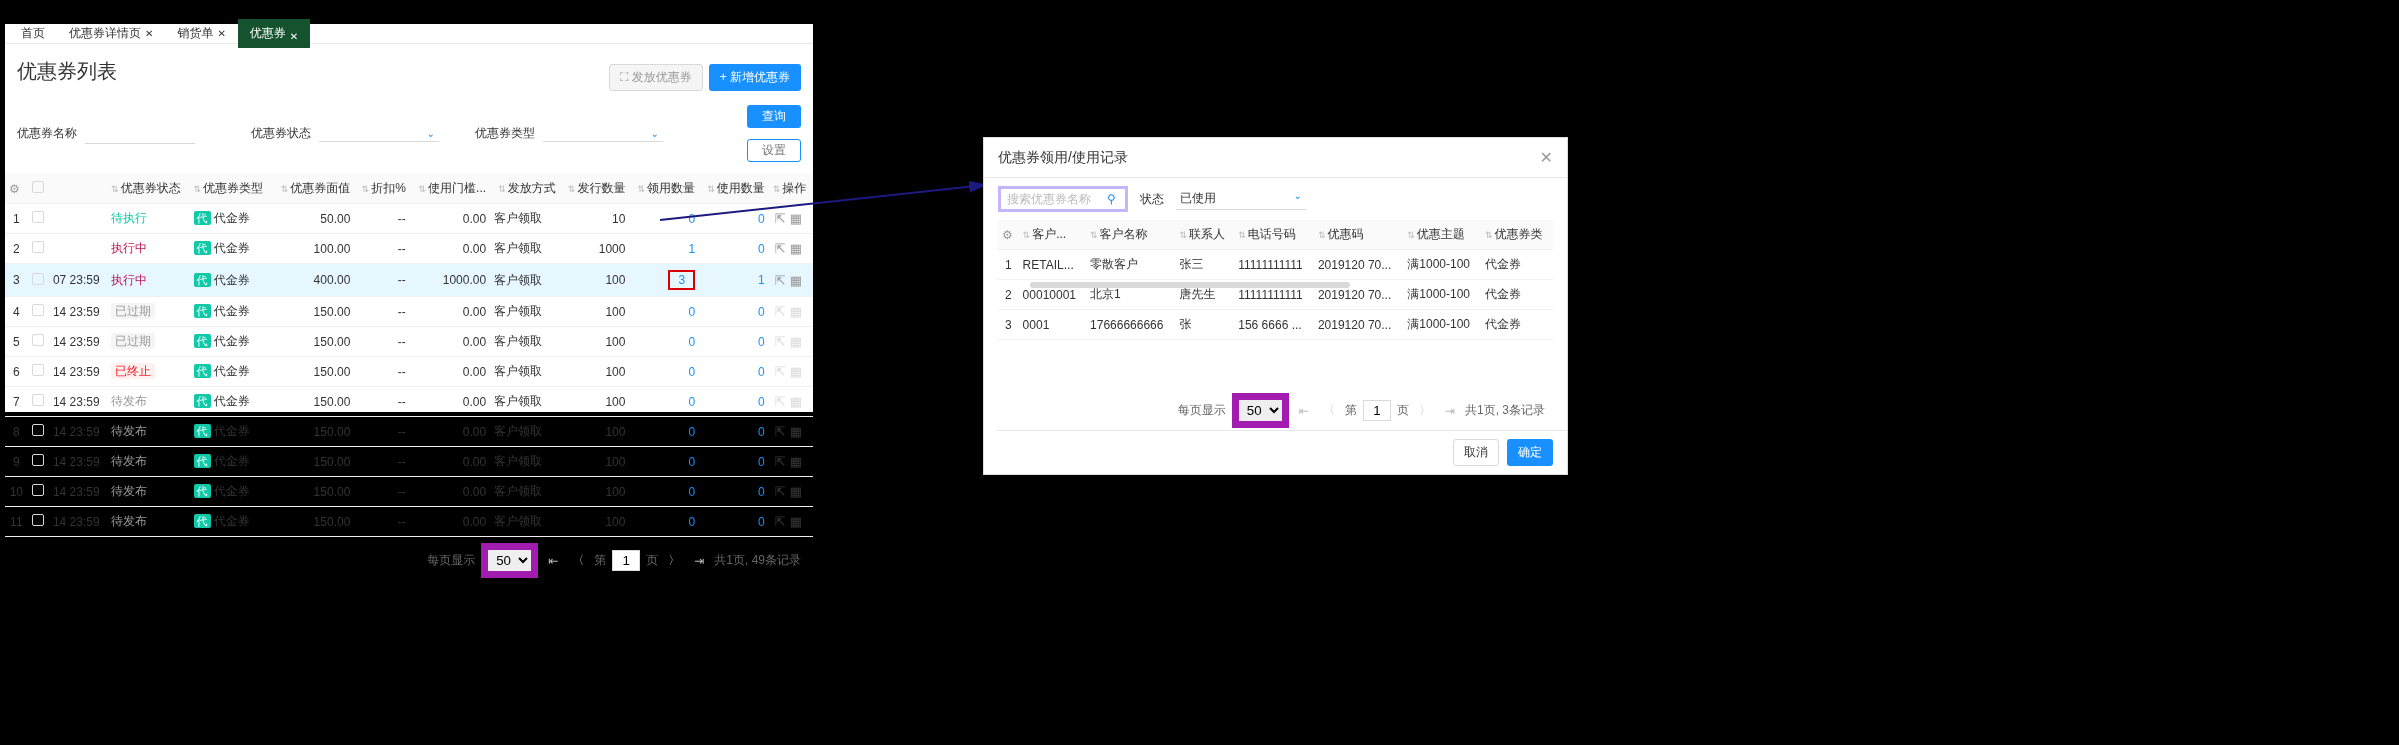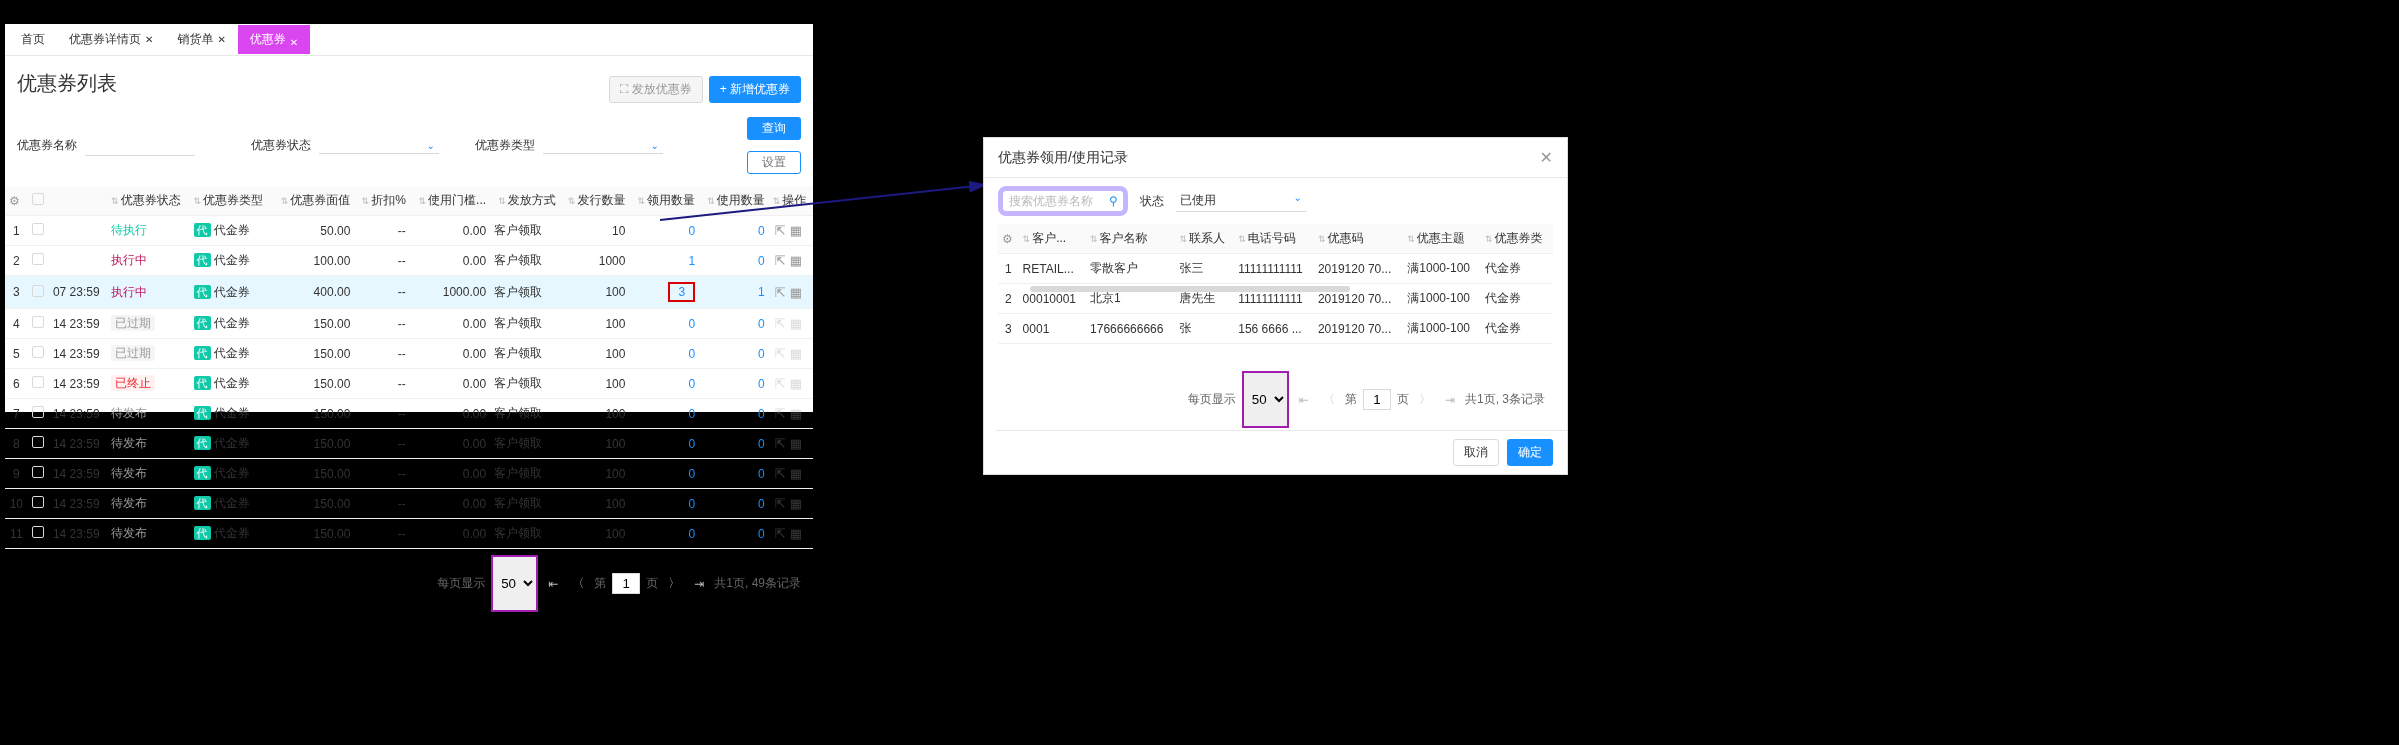--- a/index.html
+++ b/index.html
@@ -1,22 +1,22 @@
 <!DOCTYPE html>
 <html><head>
 <meta charset="utf-8">
 <style>
 * { box-sizing: border-box; margin: 0; padding: 0; }
 body { font-family: -apple-system, "Microsoft YaHei", sans-serif; font-size: 12px; background: #000; color: #333; }
 .canvas { position: relative; width: 2399px; height: 745px; }
 .panel-left { position: absolute; left: 5px; top: 24px; width: 808px; height: 388px; background: #fff; }
 .panel-right { position: absolute; left: 983px; top: 137px; width: 585px; height: 338px; background: #fff; border: 1px solid #ddd; }
-.tabs { display: flex; align-items: center; height: 32px; border-bottom: 1px solid #e8e8e8; padding: 0 4px; }
+.tabs { display: flex; align-items: center; height: 20px; border-bottom: 1px solid #e8e8e8; padding: 0 4px; }
 .tab { padding: 6px 12px; display: flex; align-items: center; gap: 4px; cursor: pointer; }
-.tab.active { background: #d946ef; color: #fff; align-items: flex-end; }
+.tab.active { background: #14532d; color: #fff; align-items: flex-end; }
 .tab-close { font-size: 10px; cursor: pointer; }
 .header-row { display: flex; align-items: center; justify-content: space-between; padding: 8px 12px; }
 .page-title { font-size: 20px; font-weight: 500; }
 .btn { padding: 4px 10px; border-radius: 3px; cursor: pointer; border: 1px solid transparent; font-size: 12px; }
 .btn-grey { background: #f5f5f5; color: #999; border-color: #d9d9d9; }
 .btn-primary { background: #1890ff; color: #fff; }
 .btn-outline { background: #fff; color: #737373; border-color: #1890ff; }
 .btn-default { background: #fff; color: #333; border-color: #d9d9d9; }
 .filters { display: flex; align-items: center; gap: 8px; padding: 6px 12px 12px; }
 .flabel { font-size: 12px; color: #333; }
@@ -36,26 +36,26 @@
 .status-expired { color: #999; background: #f5f5f5; padding: 1px 4px; border-radius: 2px; }
 .status-terminated { color: #f5222d; background: #fff1f0; padding: 1px 4px; border-radius: 2px; }
 .status-unpub { color: #999; }
 .tag-teal { background: #10c9a8; color: #fff; padding: 1px 3px; border-radius: 2px; font-size: 11px; }
 .num-right { text-align: right !important; }
 .link-box { border: 2px solid #d80000; padding: 1px 8px; color: #1890ff; display: inline-block; }
 .act-icon { color: #999; cursor: pointer; margin: 0 2px; font-size: 13px; }
 .pager { display: flex; align-items: center; justify-content: flex-end; gap: 6px; padding: 6px 12px; font-size: 12px; color: #666; }
 .pager input { width: 28px; text-align: center; border: 1px solid #d9d9d9; padding: 2px; }
 .pager .nav { color: #bbb; cursor: pointer; padding: 0 4px; }
-.pager select { border: 2px solid #a21caf; padding: 18px 4px; }
+.pager select { border: 7px solid #a21caf; padding: 2px 4px; }
 .modal-header { display: flex; justify-content: space-between; align-items: center; padding: 10px 14px; border-bottom: 1px solid #e8e8e8; }
 .modal-title { font-size: 14px; }
 .modal-close { font-size: 16px; color: #999; cursor: pointer; }
 .modal-filters { display: flex; align-items: center; gap: 12px; padding: 8px 14px; }
-.search-wrap { border: 5px solid #c4b5fd; border-radius: 8px; padding: 3px 6px; display: flex; align-items: center; width: 130px; }
+.search-wrap { border: 3px solid #c4b5fd; border-radius: 0; padding: 3px 6px; display: flex; align-items: center; width: 130px; }
 .search-wrap input { border: none; outline: none; width: 100px; font-size: 12px; }
 .search-wrap input::placeholder { color: #bbb; }
 .modal-footer { position: absolute; bottom: 0; right: 0; left: 12px; padding: 8px 14px; display: flex; justify-content: flex-end; gap: 8px; border-top: 1px solid #e8e8e8; }
 .arrow-svg { position: absolute; left: 655px; top: 175px; pointer-events: none; }
 .scroll-hint { position: absolute; bottom: 24px; left: 265px; width: 420px; height: 6px; background: rgba(0,0,0,0.25); border-radius: 3px; }
 .scroll-hint2 { position: absolute; bottom: 52px; left: 46px; width: 320px; height: 6px; background: rgba(0,0,0,0.15); border-radius: 3px; }
 </style>
 </head>
 <body>
 

